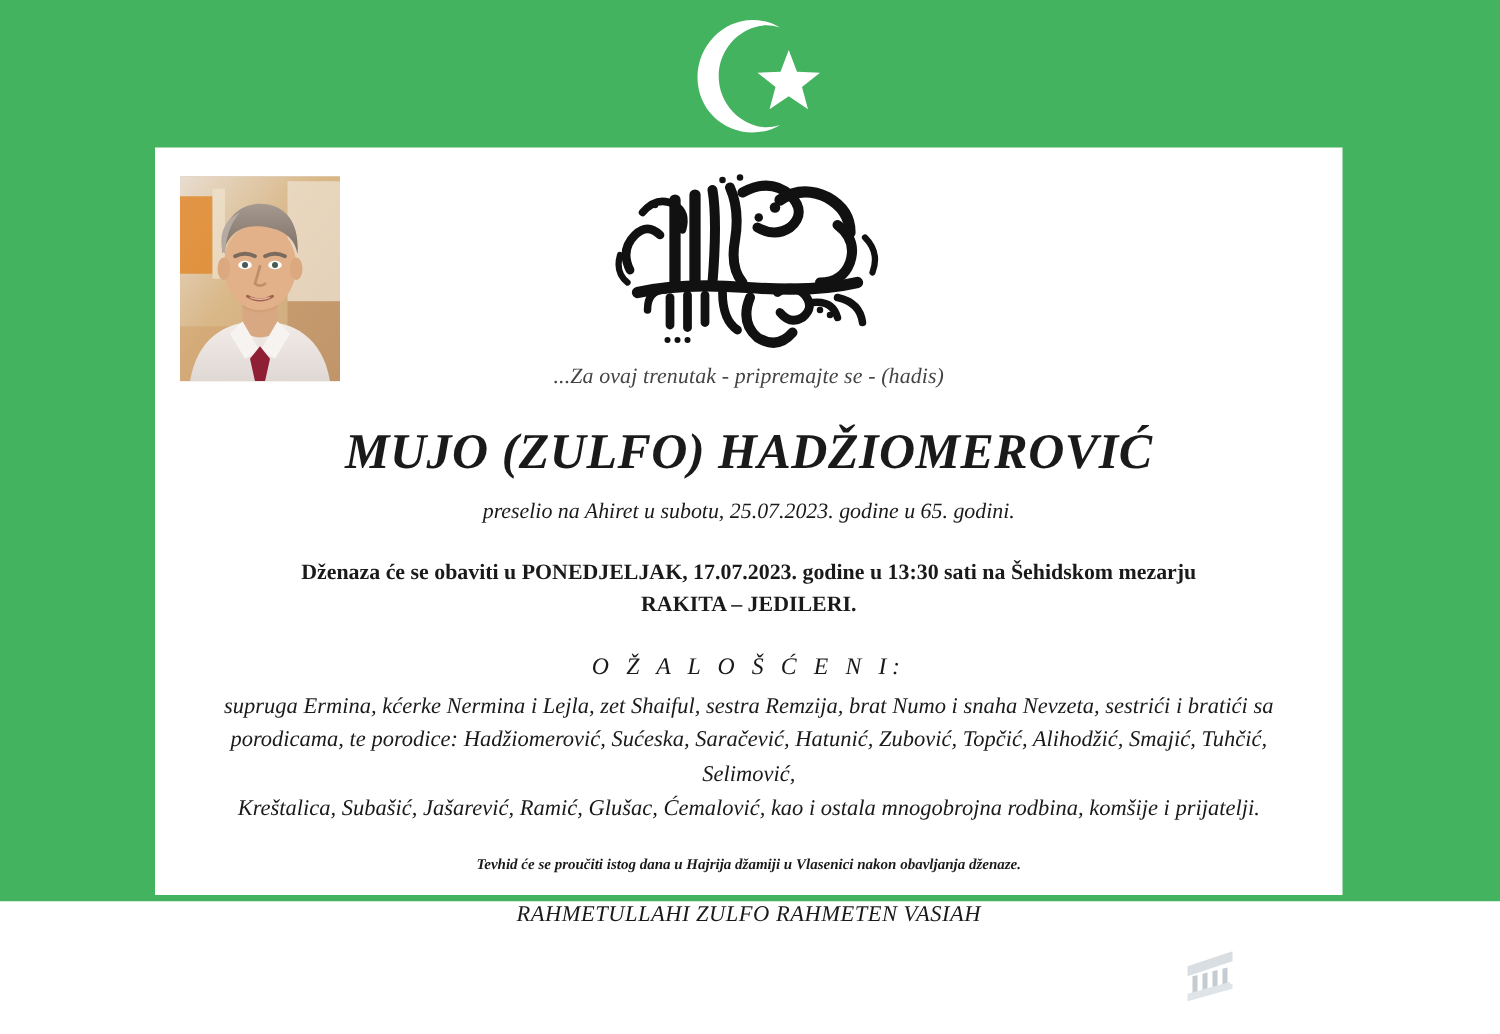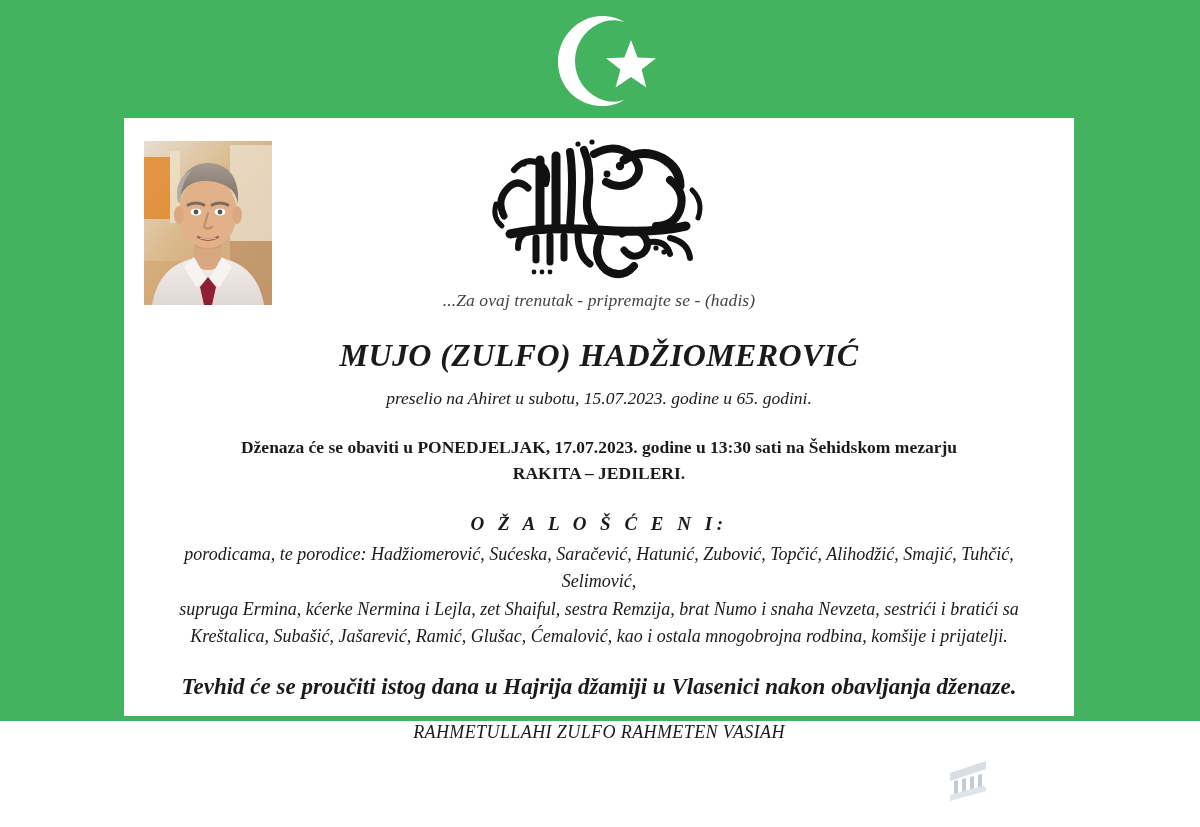--- a/index.html
+++ b/index.html
@@ -83,53 +83,53 @@
     color: #444;
     letter-spacing: .1px;
     margin: 0 0 26px 0;
   }
   .intro {
     font-size: 18.5px;
     font-style: italic;
     margin: 0 0 12px 0;
   }
   .deceased-name {
-    font-size: 32px;
+    font-size: 40px;
     font-style: italic;
     font-weight: bold;
     letter-spacing: .4px;
     margin: 0 0 14px 0;
     white-space: nowrap;
   }
   .passing-line {
     font-size: 17.5px;
     font-style: italic;
     margin: 0 0 26px 0;
   }
   .funeral-block {
     font-size: 17.5px;
     font-weight: bold;
     line-height: 1.48;
     margin: 0 0 26px 0;
   }
   .mourners-heading {
     font-size: 19px;
     font-style: italic;
-    font-weight: bold;
+    font-weight: normal;
     letter-spacing: 4.5px;
     margin: 0 0 6px 0;
   }
   .mourners-body {
     font-size: 18px;
     font-style: italic;
     line-height: 1.52;
     margin: 0 0 24px 0;
   }
   .tevhid-line {
-    font-size: 23px;
+    font-size: 12px;
     font-style: italic;
     font-weight: bold;
     margin: 0 0 22px 0;
   }
   .closing-line {
     font-size: 18px;
     font-style: italic;
     letter-spacing: .4px;
     margin: 0;
   }
@@ -265,32 +265,32 @@
       </svg>
     </div>
 
     <div class="text-column">
 
       <p class="hadith">...Za ovaj trenutak - pripremajte se - (hadis)</p>
 
 
       <h1 class="deceased-name">MUJO (ZULFO) HADŽIOMEROVIĆ</h1>
 
-      <p class="passing-line">preselio na Ahiret u subotu, 15.07.2023. godine u 65. godini.</p>
+      <p class="passing-line">preselio na Ahiret u subotu, 25.07.2023. godine u 65. godini.</p>
 
       <div class="funeral-block">
         <div>Dženaza će se obaviti u PONEDJELJAK, 17.07.2023. godine u 13:30 sati na Šehidskom mezarju</div>
         <div>RAKITA – JEDILERI.</div>
       </div>
 
       <h2 class="mourners-heading">O Ž A L O Š Ć E N I:</h2>
 
       <div class="mourners-body">
+        <div>supruga Ermina, kćerke Nermina i Lejla, zet Shaiful, sestra Remzija, brat Numo i snaha Nevzeta, sestrići i bratići sa</div>
         <div>porodicama, te porodice: Hadžiomerović, Sućeska, Saračević, Hatunić, Zubović, Topčić, Alihodžić, Smajić, Tuhčić, Selimović,</div>
-        <div>supruga Ermina, kćerke Nermina i Lejla, zet Shaiful, sestra Remzija, brat Numo i snaha Nevzeta, sestrići i bratići sa</div>
         <div>Kreštalica, Subašić, Jašarević, Ramić, Glušac, Ćemalović, kao i ostala mnogobrojna rodbina, komšije i prijatelji.</div>
       </div>
 
       <p class="tevhid-line">Tevhid će se proučiti istog dana u Hajrija džamiji u Vlasenici nakon obavljanja dženaze.</p>
 
       <p class="closing-line">RAHMETULLAHI ZULFO RAHMETEN VASIAH</p>
     </div>
   </div>
 
   <div class="company-logo">

